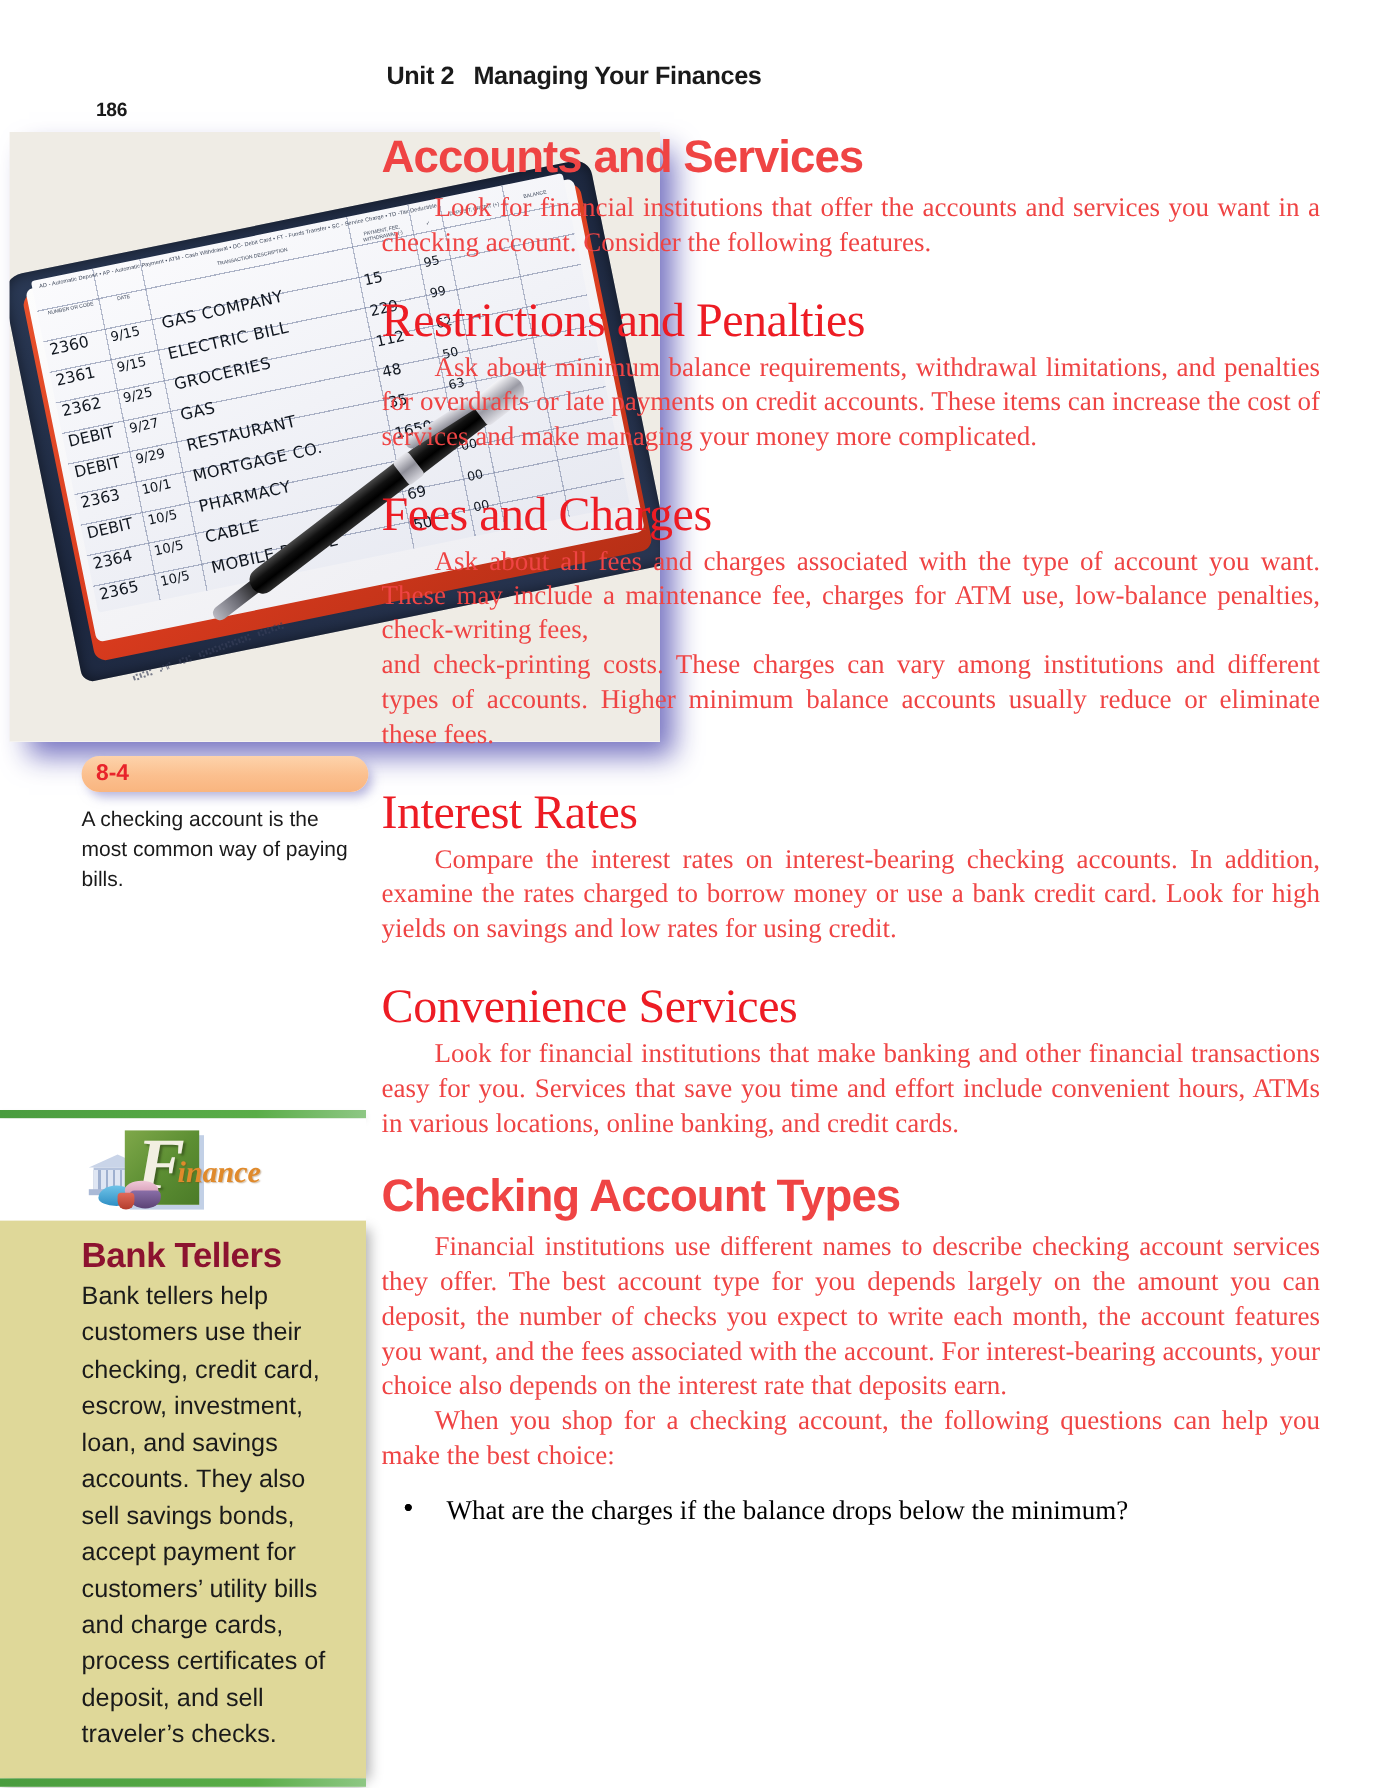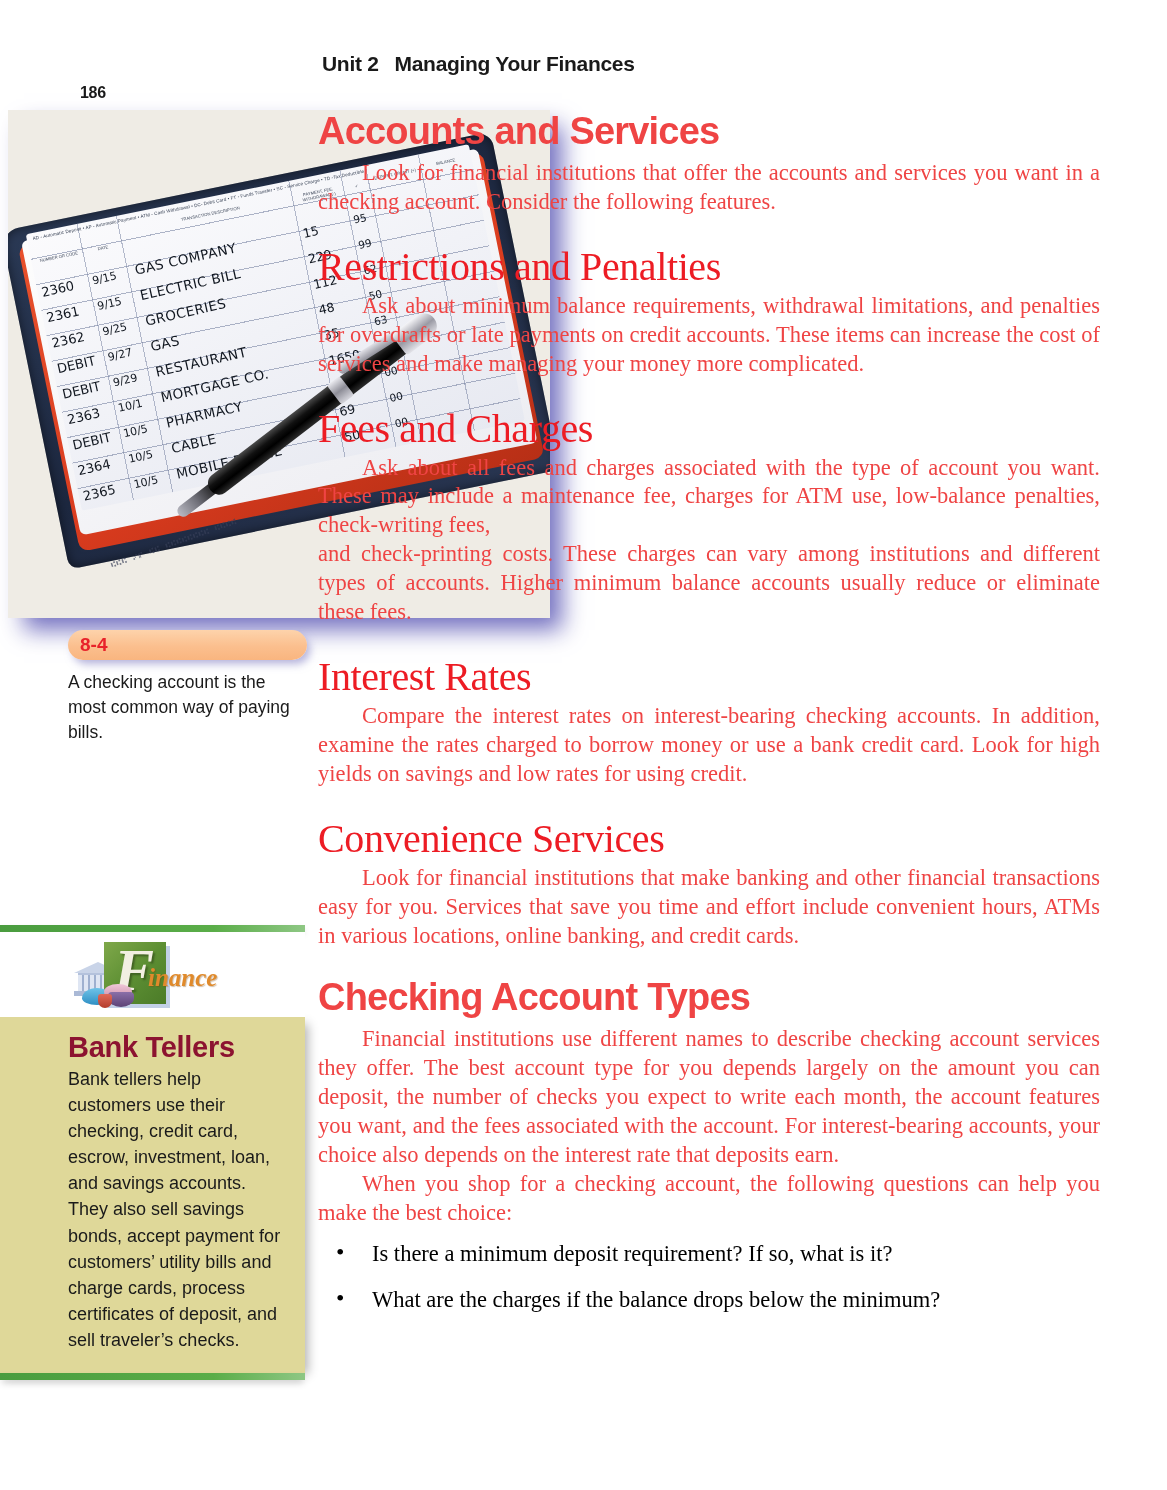--- a/index.html
+++ b/index.html
@@ -378,21 +378,21 @@
     margin: 0 0 2px 68px;
     font-family: "Liberation Sans", sans-serif;
     font-weight: bold;
     font-size: 29px;
     color: #8c1330;
     letter-spacing: -0.3px;
   }
   .sb-text {
     margin: 0 18px 0 68px;
     font-family: "Liberation Sans", sans-serif;
-    font-size: 18px;
+    font-size: 21px;
     line-height: 1.45;
     color: #1a1a1a;
   }
   .sb-rule-bottom {
     width: 305px;
     height: 7px;
     background: linear-gradient(to right,#4a9c3f 0%, #5aad48 70%, #8ec784 100%);
     box-shadow: 0 4px 7px -2px rgba(0,0,0,0.35);
   }
 
@@ -615,20 +615,19 @@
   <h2 class="section-head full-width" style="">Convenience Services</h2>
   <p class="body-text full-width">Look for financial institutions that make banking and other financial transactions easy for you. Services that save you time and effort include con­venient hours, ATMs in various locations, online banking, and credit cards.</p>
 
   <h1 class="chapter-head full-width" style="margin-top:26px;">Checking Account Types</h1>
   <p class="body-text full-width">Financial institutions use different names to describe checking account services they offer. The best account type for you depends largely on the amount you can deposit, the number of checks you expect to write each month, the account features you want, and the fees associated with the account. For interest-bearing accounts, your choice also depends on the interest rate that deposits earn.</p>
   <p class="body-text full-width">When you shop for a checking account, the following questions can help you make the best choice:</p>
 
   <ul class="question-list">
     <li>
       <span class="bullet">•</span>
-      <span>Is there a minimum deposit requirement? If so, what is it?</span>
     </li>
     <li>
       <span class="bullet">•</span>
       <span>What are the charges if the balance drops below the minimum?</span>
     </li>
   </ul>
 </div>
 
 </body></html>

